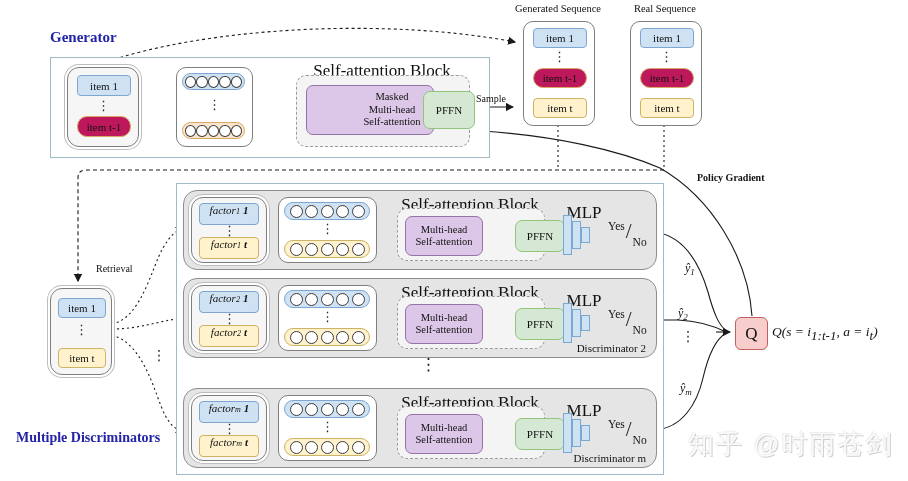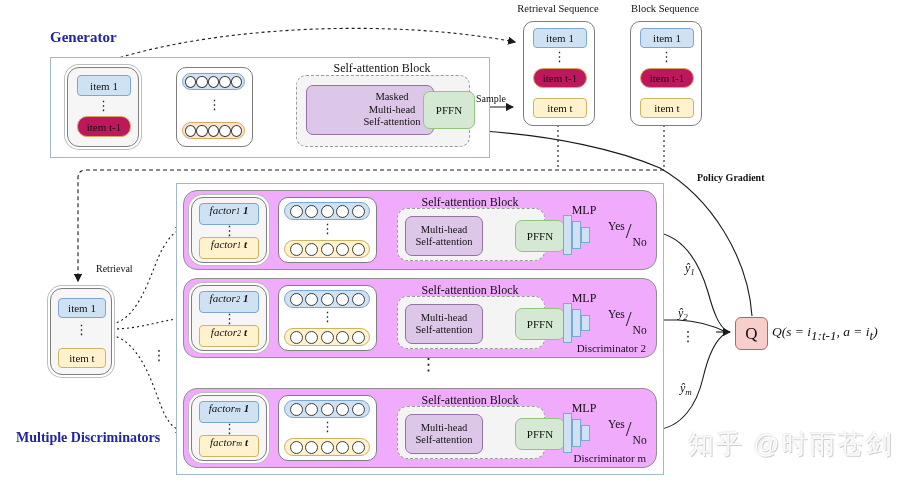--- a/index.html
+++ b/index.html
@@ -7,38 +7,38 @@
          font-family:"Liberation Serif",serif;color:#111;}
   svg.connectors{position:absolute;left:0;top:0;width:908px;height:481px;pointer-events:none;}
 
   .section-label{position:absolute;font-weight:bold;color:#2323a7;font-size:15px;}
   .outer-box{position:absolute;border:1px solid #a2b9c8;background:#fff;}
 
   .dbl{position:absolute;border:1px solid #7e7e7e;border-radius:12px;background:#f6f6f6;
        box-shadow:0 0 0 2px #ffffff,0 0 0 3px #bdbdbd;}
   .plainbox{position:absolute;border:1px solid #7e7e7e;border-radius:10px;background:#fff;}
   .rowbox{position:absolute;left:183px;width:472px;height:78px;border:1px solid #8f8f8f;
-          border-radius:14px;background:#f0abfc;}
+          border-radius:14px;background:#e5e5e5;}
 
   .chip{position:absolute;border-radius:4px;border:1px solid;display:flex;align-items:center;
         justify-content:center;font-size:11px;}
   .chip.blue{background:#cfe2f3;border-color:#7da7d0;}
   .chip.orange{background:#be185d;border-color:#d9a765;border-radius:10px;}
   .chip.yellow{background:#fff2cc;border-color:#cdb464;}
 
   .strip{position:absolute;border-radius:9px;border:1px solid;display:flex;align-items:center;
          justify-content:space-evenly;padding:0 2px;box-sizing:border-box;}
   .strip.blue{background:#cfe2f3;border-color:#7da7d0;}
   .strip.orange{background:#fce5cd;border-color:#d9a765;}
   .strip.yellow{background:#fff2cc;border-color:#cdb464;}
   .strip i{width:11px;height:11px;background:#fff;border:1px solid #3c3c3c;border-radius:50%;}
   .strip.sm i{width:10px;height:10px;}
 
   .dots{position:absolute;font-size:13px;line-height:1;color:#222;text-align:center;}
-  .title{position:absolute;font-size:12px;text-align:center;color:#111;}
+  .title{position:absolute;font-size:17px;text-align:center;color:#111;}
 
   .sa-block{position:absolute;border:1px dashed #9a9a9a;border-radius:10px;background:#f4f4f4;}
   .attn{position:absolute;background:#dcc7e8;border:1px solid #9673a6;border-radius:7px;
         display:flex;align-items:center;justify-content:center;text-align:center;
         white-space:pre-line;font-size:10.5px;line-height:1.18;}
   .pffn{position:absolute;background:#d5e8d4;border:1px solid #93c47d;border-radius:7px;
         display:flex;align-items:center;justify-content:center;font-size:11px;margin-left:24px;}
 
   .bar{position:absolute;width:7px;background:#cfe2f3;border:1px solid #79a8d0;}
   .yesno{position:absolute;display:flex;align-items:center;font-size:11.5px;}
@@ -154,29 +154,29 @@
   <div class="title" style="left:296px;top:61px;width:172px;">Self-attention Block</div>
   <div class="sa-block" style="left:296px;top:75px;width:172px;height:70px;">
     <div class="attn" style="left:9px;top:9px;width:82px;height:48px;padding-left:44px;">Masked
 Multi-head
 Self-attention</div>
     <div class="pffn" style="left:102px;top:15px;width:50px;height:36px;">PFFN</div>
   </div>
 
   <div class="small-label" style="left:476px;top:93px;">Sample</div>
 
-  <div class="title" style="left:503px;top:3px;width:110px;font-size:10.5px;">Retrieval Sequence</div>
+  <div class="title" style="left:503px;top:3px;width:110px;font-size:10.5px;">Generated Sequence</div>
   <div class="plainbox" style="left:523px;top:21px;width:70px;height:103px;">
     <div class="chip blue" style="left:9px;top:6px;width:52px;height:18px;">item 1</div>
     <div class="dots" style="left:29px;top:28px;width:12px;">⋮</div>
     <div class="chip orange" style="left:9px;top:46px;width:52px;height:18px;">item t-1</div>
     <div class="chip yellow" style="left:9px;top:76px;width:52px;height:18px;">item t</div>
   </div>
 
-  <div class="title" style="left:625px;top:3px;width:80px;font-size:10.5px;">Block Sequence</div>
+  <div class="title" style="left:625px;top:3px;width:80px;font-size:10.5px;">Real Sequence</div>
   <div class="plainbox" style="left:630px;top:21px;width:70px;height:103px;">
     <div class="chip blue" style="left:9px;top:6px;width:52px;height:18px;">item 1</div>
     <div class="dots" style="left:29px;top:28px;width:12px;">⋮</div>
     <div class="chip orange" style="left:9px;top:46px;width:52px;height:18px;">item t-1</div>
     <div class="chip yellow" style="left:9px;top:76px;width:52px;height:18px;">item t</div>
   </div>
 
   <div class="small-label" style="left:96px;top:263px;">Retrieval</div>
   <div class="dbl" style="left:50px;top:288px;width:60px;height:85px;">
     <div class="chip blue" style="left:7px;top:9px;width:46px;height:18px;">item 1</div>

